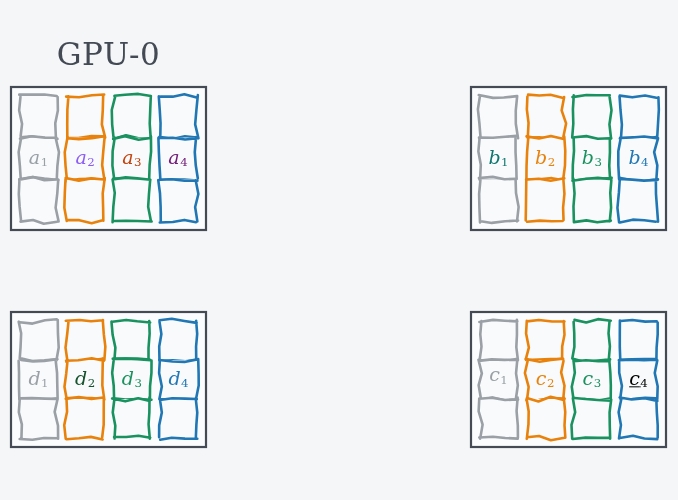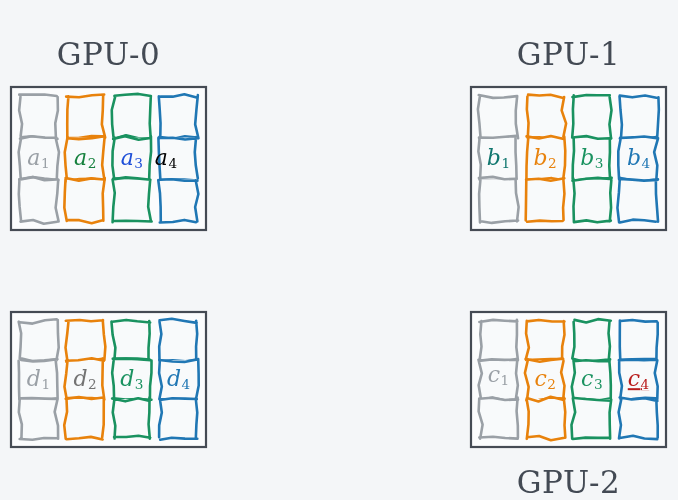--- a/index.html
+++ b/index.html
@@ -45,21 +45,21 @@
     width: 100%;
     height: 100%;
     overflow: visible;
   }
 
   .cell-label {
     position: absolute;
     transform: translate(-50%, -50%);
     font-family: "DejaVu Serif", "Liberation Serif", serif;
     font-style: italic;
-    font-size: 22px;
+    font-size: 19px;
     line-height: 1;
     white-space: nowrap;
     pointer-events: none;
   }
   .cell-label sub {
     font-size: 0.62em;
     font-style: normal;
     vertical-align: -0.22em;
     padding-left: 0.5px;
   }
@@ -100,27 +100,26 @@
           <g>
             <rect x="150.05125" y="10" width="36.948750000000004" height="41.666666666666664" fill="#f8fafb"></rect>
             <path d="M 150.63 10.63 L 162.74 10.66 L 174.37 8.19 L 187.56 11.87 M 187.86 9.05 L 186.45 23.34 L 185.17 38.37 L 188.45 52.18 M 186.57 51.49 L 174.88 50.28 L 162.39 53.07 L 149.37 50.80 M 150.26 52.36 L 150.54 37.16 L 149.70 23.32 L 148.79 10.39" fill="none" stroke="#2077b4" stroke-width="2.6" stroke-linecap="round" stroke-linejoin="round"></path>
             <rect x="150.05125" y="51.666666666666664" width="36.948750000000004" height="41.666666666666664" fill="#f8fafb"></rect>
             <path d="M 150.68 52.06 L 162.74 51.81 L 175.13 53.46 L 187.56 52.31 M 186.10 50.93 L 184.76 66.16 L 185.76 79.31 L 187.83 92.57 M 186.66 94.60 L 174.11 93.47 L 162.29 93.60 L 149.60 94.04 M 150.31 92.64 L 149.51 79.58 L 148.87 66.02 L 148.41 51.85" fill="none" stroke="#2077b4" stroke-width="2.6" stroke-linecap="round" stroke-linejoin="round"></path>
             <rect x="150.05125" y="93.33333333333333" width="36.948750000000004" height="41.666666666666664" fill="#f8fafb"></rect>
             <path d="M 150.58 93.79 L 161.68 93.18 L 174.52 94.82 L 187.46 94.80 M 185.68 94.21 L 188.39 107.99 L 185.14 120.97 L 187.36 135.35 M 185.93 136.25 L 174.35 133.92 L 162.82 135.99 L 149.79 136.52 M 150.78 136.42 L 150.63 120.77 L 149.99 107.24 L 148.26 94.10" fill="none" stroke="#2077b4" stroke-width="2.6" stroke-linecap="round" stroke-linejoin="round"></path>
           </g>
         </svg>
         <div class="cell-label" style="color: rgb(154, 160, 166); left: 28.4744px; top: 72.5px;"><span>a</span><sub>1</sub></div>
-        <div class="cell-label" style="color: #15803d; left: 75.1581px; top: 72.5px;"><span>a</span><sub>2</sub></div>
-        <div class="cell-label" style="color: #1d4ed8; left: 121.842px; top: 72.5px;"><span>a</span><sub>3</sub></div>
-        <div class="cell-label" style="color: #000000; left: 156px; top: 72.5px;"><span>a</span><sub>4</sub></div>
+        <div class="cell-label" style="color: #8b5cf6; left: 75.1581px; top: 72.5px;"><span>a</span><sub>2</sub></div>
+        <div class="cell-label" style="color: #c2410c; left: 121.842px; top: 72.5px;"><span>a</span><sub>3</sub></div>
+        <div class="cell-label" style="color: #701a75; left: 168px; top: 72.5px;"><span>a</span><sub>4</sub></div>
       </div>
     </div>
     <div class="panel" style="left: 470px; top: 65px; width: 197px; height: 145px;">
-      <div class="panel-title title-above" style="color: rgb(67, 74, 84);">GPU-1</div>
       <div class="panel-box">
         <svg viewBox="0 0 197 145" preserveAspectRatio="none">
           <rect x="1" y="1" width="195" height="143" fill="#fbfcfd" stroke="#454b54" stroke-width="2.2"></rect>
           <g>
             <rect x="10" y="10" width="36.948750000000004" height="41.666666666666664" fill="#f8fafb"></rect>
             <path d="M 8.80 9.03 L 23.00 11.85 L 33.86 11.52 L 46.98 10.13 M 47.17 10.09 L 45.76 24.71 L 45.82 37.80 L 48.04 52.27 M 47.71 51.76 L 34.88 53.08 L 23.11 52.85 L 9.23 52.29 M 10.58 52.17 L 9.37 36.97 L 7.89 23.22 L 9.84 10.74" fill="none" stroke="#9aa0a6" stroke-width="2.6" stroke-linecap="round" stroke-linejoin="round"></path>
             <rect x="10" y="51.666666666666664" width="36.948750000000004" height="41.666666666666664" fill="#f8fafb"></rect>
             <path d="M 8.96 51.67 L 22.99 51.74 L 35.24 50.80 L 46.48 49.76 M 45.53 52.11 L 45.53 66.06 L 46.27 79.65 L 46.58 92.95 M 46.36 93.30 L 33.83 94.65 L 22.11 94.48 L 9.42 93.50 M 10.03 94.54 L 10.80 78.76 L 8.38 65.46 L 9.56 52.38" fill="none" stroke="#9aa0a6" stroke-width="2.6" stroke-linecap="round" stroke-linejoin="round"></path>
             <rect x="10" y="93.33333333333333" width="36.948750000000004" height="41.666666666666664" fill="#f8fafb"></rect>
             <path d="M 8.89 91.97 L 22.72 90.88 L 34.49 93.32 L 46.26 92.74 M 45.60 93.36 L 46.01 106.96 L 48.62 120.94 L 47.01 135.34 M 48.08 134.51 L 35.20 135.31 L 21.82 136.91 L 10.79 135.18 M 10.01 136.46 L 9.40 121.27 L 9.12 107.84 L 10.43 93.59" fill="none" stroke="#9aa0a6" stroke-width="2.6" stroke-linecap="round" stroke-linejoin="round"></path>
@@ -187,27 +186,26 @@
           <g>
             <rect x="150.05125" y="10" width="36.948750000000004" height="39" fill="#f8fafb"></rect>
             <path d="M 149.47 9.20 L 161.81 7.71 L 174.41 9.91 L 186.66 11.88 M 186.12 9.69 L 187.19 22.85 L 186.07 35.50 L 186.24 49.09 M 186.63 48.92 L 175.33 50.27 L 162.77 49.28 L 149.93 50.17 M 149.48 49.17 L 149.21 35.48 L 151.38 23.08 L 149.49 10.61" fill="none" stroke="#2077b4" stroke-width="2.6" stroke-linecap="round" stroke-linejoin="round"></path>
             <rect x="150.05125" y="49" width="36.948750000000004" height="39" fill="#f8fafb"></rect>
             <path d="M 149.31 48.99 L 162.48 50.56 L 174.46 50.92 L 187.01 48.37 M 188.20 47.96 L 188.62 62.76 L 188.70 74.38 L 185.93 88.53 M 186.78 88.14 L 174.14 89.13 L 163.20 88.62 L 150.22 88.05 M 149.40 88.01 L 151.84 75.60 L 149.10 62.04 L 149.81 49.73" fill="none" stroke="#2077b4" stroke-width="2.6" stroke-linecap="round" stroke-linejoin="round"></path>
             <rect x="150.05125" y="88" width="36.948750000000004" height="39" fill="#f8fafb"></rect>
             <path d="M 149.89 88.93 L 162.23 87.26 L 175.27 87.64 L 186.21 88.01 M 185.74 87.28 L 187.27 101.70 L 186.40 113.37 L 185.86 126.54 M 187.31 127.72 L 174.95 127.58 L 161.70 126.69 L 150.17 128.71 M 149.11 126.21 L 149.17 114.38 L 151.83 101.48 L 149.91 88.07" fill="none" stroke="#2077b4" stroke-width="2.6" stroke-linecap="round" stroke-linejoin="round"></path>
           </g>
         </svg>
         <div class="cell-label" style="color: rgb(154, 160, 166); left: 28.4744px; top: 68.5px;"><span>d</span><sub>1</sub></div>
-        <div class="cell-label" style="color: #737373; left: 75.1581px; top: 68.5px;"><span>d</span><sub>2</sub></div>
+        <div class="cell-label" style="color: #14532d; left: 75.1581px; top: 68.5px;"><span>d</span><sub>2</sub></div>
         <div class="cell-label" style="color: rgb(26, 146, 96); left: 121.842px; top: 68.5px;"><span>d</span><sub>3</sub></div>
         <div class="cell-label" style="color: rgb(32, 119, 180); left: 168.526px; top: 68.5px;"><span>d</span><sub>4</sub></div>
       </div>
     </div>
     <div class="panel" style="left: 470px; top: 290px; width: 197px; height: 137px;">
-      <div class="panel-title title-below" style="color: rgb(67, 74, 84);">GPU-2</div>
       <div class="panel-box">
         <svg viewBox="0 0 197 137" preserveAspectRatio="none">
           <rect x="1" y="1" width="195" height="135" fill="#fbfcfd" stroke="#454b54" stroke-width="2.2"></rect>
           <g>
             <rect x="10" y="10" width="36.948750000000004" height="39" fill="#f8fafb"></rect>
             <path d="M 9.42 10.95 L 23.10 8.90 L 34.82 9.73 L 47.30 10.41 M 46.88 8.80 L 46.95 23.69 L 46.33 36.06 L 47.93 49.19 M 47.10 47.80 L 34.25 50.79 L 22.50 49.52 L 10.51 48.97 M 9.68 48.79 L 11.50 35.63 L 10.28 23.42 L 11.37 10.17" fill="none" stroke="#9aa0a6" stroke-width="2.6" stroke-linecap="round" stroke-linejoin="round"></path>
             <rect x="10" y="49" width="36.948750000000004" height="39" fill="#f8fafb"></rect>
             <path d="M 8.66 49.88 L 21.57 48.40 L 34.49 48.88 L 46.31 48.73 M 47.19 49.78 L 46.04 62.39 L 47.85 74.20 L 45.99 87.30 M 48.08 88.49 L 34.32 89.32 L 22.55 86.41 L 10.11 88.96 M 10.96 87.77 L 8.65 74.19 L 11.84 62.33 L 8.47 48.75" fill="none" stroke="#9aa0a6" stroke-width="2.6" stroke-linecap="round" stroke-linejoin="round"></path>
             <rect x="10" y="88" width="36.948750000000004" height="39" fill="#f8fafb"></rect>
             <path d="M 9.19 87.69 L 21.67 86.69 L 35.02 89.01 L 46.44 88.34 M 47.62 86.56 L 46.58 100.17 L 47.83 114.60 L 47.91 126.72 M 47.72 127.60 L 35.22 127.02 L 23.00 125.68 L 9.30 126.53 M 10.16 127.64 L 12.61 113.60 L 8.64 100.42 L 9.27 87.52" fill="none" stroke="#9aa0a6" stroke-width="2.6" stroke-linecap="round" stroke-linejoin="round"></path>
@@ -233,16 +231,16 @@
             <path d="M 150.39 10.08 L 162.34 8.99 L 175.28 10.59 L 186.73 10.30 M 187.69 11.43 L 187.69 23.36 L 186.61 36.53 L 186.42 48.22 M 186.53 47.97 L 174.49 48.00 L 162.05 48.41 L 149.55 48.77 M 150.27 48.75 L 149.78 36.17 L 149.80 23.15 L 149.88 9.56" fill="none" stroke="#2077b4" stroke-width="2.6" stroke-linecap="round" stroke-linejoin="round"></path>
             <rect x="150.05125" y="49" width="36.948750000000004" height="39" fill="#f8fafb"></rect>
             <path d="M 148.83 49.27 L 162.29 48.76 L 173.98 49.25 L 186.36 48.71 M 187.31 49.35 L 184.76 61.97 L 187.67 75.30 L 187.27 88.20 M 185.53 87.36 L 175.13 86.72 L 162.38 88.14 L 150.63 88.25 M 150.33 86.70 L 151.94 74.91 L 149.23 61.64 L 149.16 49.46" fill="none" stroke="#2077b4" stroke-width="2.6" stroke-linecap="round" stroke-linejoin="round"></path>
             <rect x="150.05125" y="88" width="36.948750000000004" height="39" fill="#f8fafb"></rect>
             <path d="M 149.65 86.53 L 161.71 88.49 L 174.81 87.22 L 187.37 89.97 M 186.28 87.20 L 186.84 101.48 L 187.72 114.47 L 187.69 126.81 M 187.25 128.14 L 174.41 127.57 L 163.00 124.79 L 149.78 126.99 M 148.98 127.48 L 150.93 114.09 L 148.62 101.17 L 151.17 88.69" fill="none" stroke="#2077b4" stroke-width="2.6" stroke-linecap="round" stroke-linejoin="round"></path>
           </g>
         </svg>
         <div class="cell-label" style="color: rgb(154, 160, 166); left: 28.4744px; top: 65px;"><span>c</span><sub>1</sub></div>
         <div class="cell-label" style="color: rgb(232, 130, 12); left: 75.1581px; top: 68.5px;"><span>c</span><sub>2</sub></div>
         <div class="cell-label" style="color: rgb(26, 146, 96); left: 121.842px; top: 68.5px;"><span>c</span><sub>3</sub></div>
-        <div class="cell-label" style="color: #b91c1c; left: 168.526px; top: 68.5px; text-decoration: underline;"><span>c</span><sub>4</sub></div>
+        <div class="cell-label" style="color: #000000; left: 168.526px; top: 68.5px; text-decoration: underline;"><span>c</span><sub>4</sub></div>
       </div>
     </div>
   </div>
 
 </body></html>

